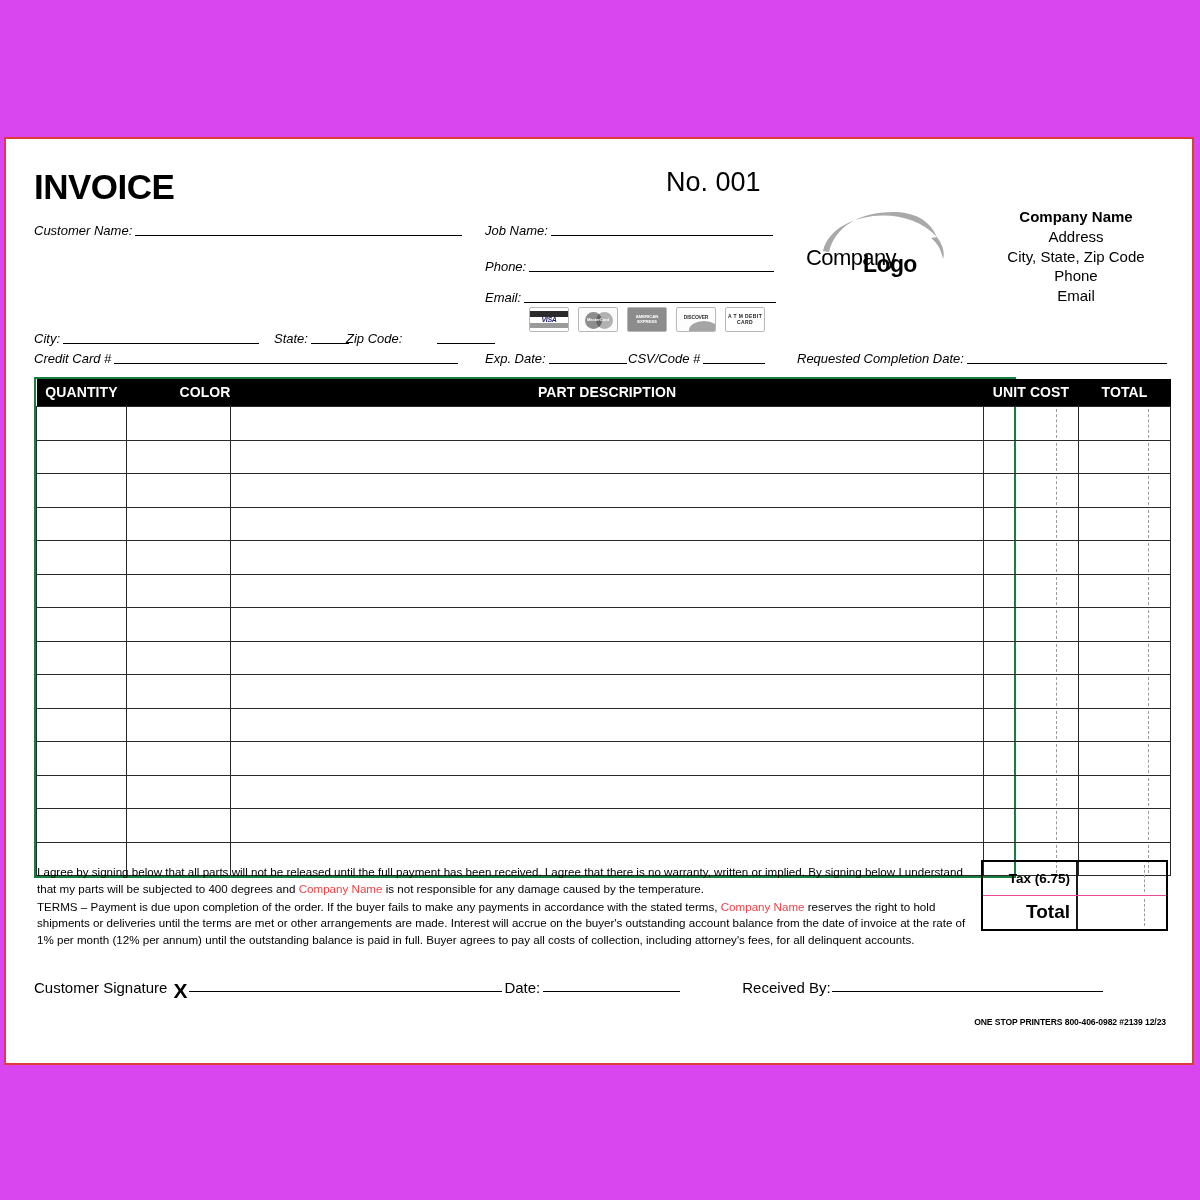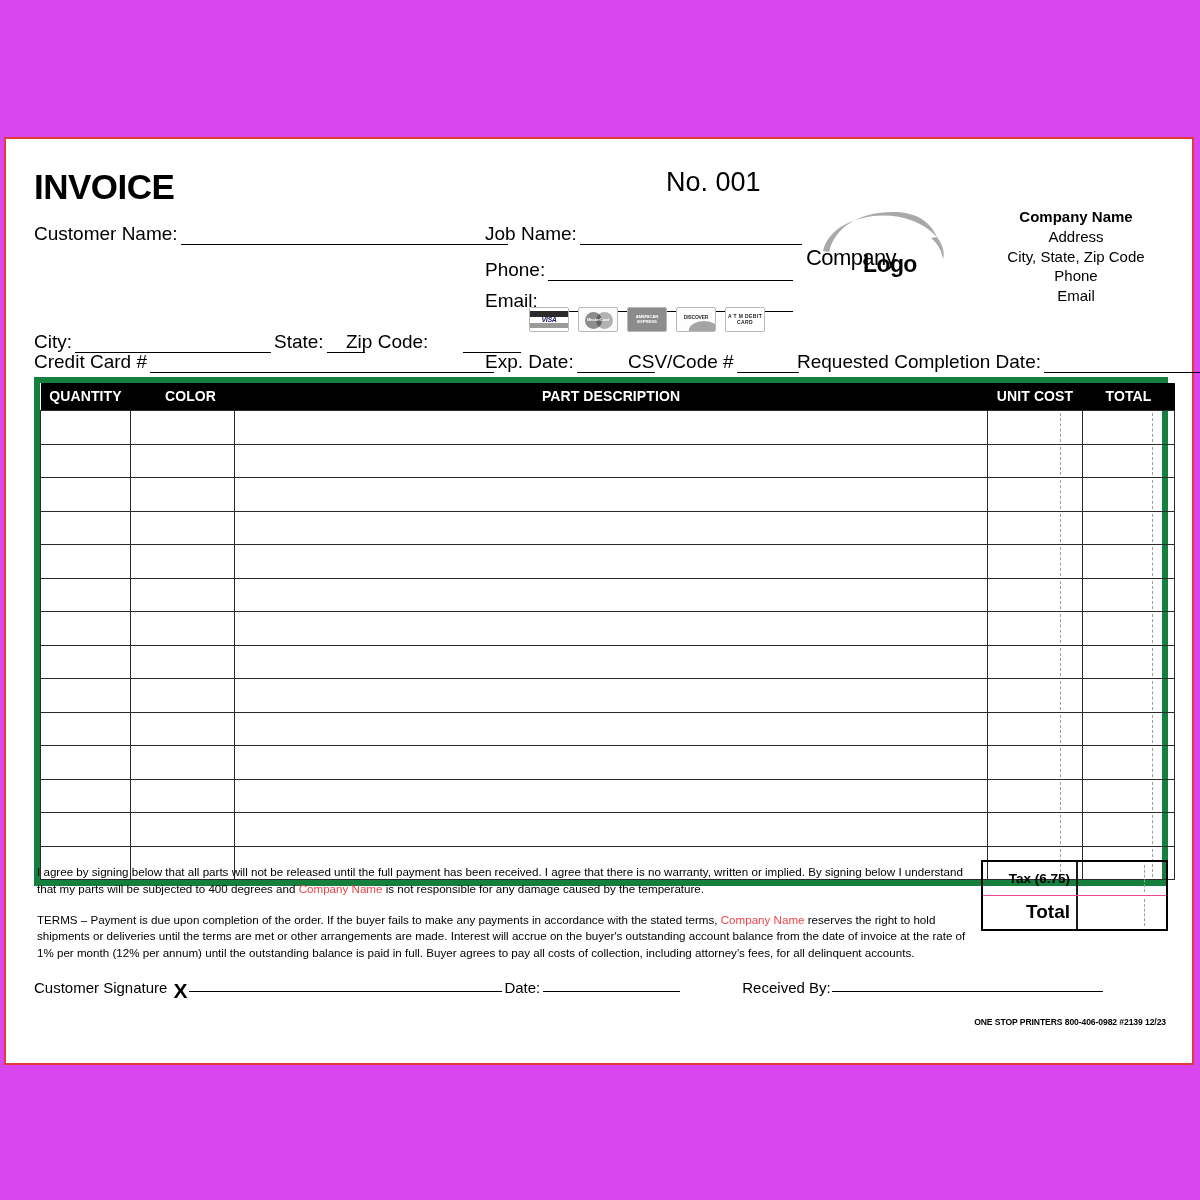--- a/index.html
+++ b/index.html
@@ -33,24 +33,25 @@
     letter-spacing: -0.5px;
   }
   .invoice-no {
     position: absolute; left: 660px; top: 28px;
     font-size: 27px; font-weight: normal;
   }
 
   
   .fld {
     position: absolute;
-    font-size: 19px;
+    font-size: 13px;
     white-space: nowrap;
     display: flex;
-    align-items: flex-end;
+    align-items: flex-start;
+    font-style: italic;
   }
   .fld .lbl { display: inline-block; }
   .rule {
     display: inline-block;
     border-bottom: 1.6px solid #000;
     height: 13px;
     margin-left: 3px;
   }
 
   
@@ -135,33 +136,33 @@
     position: absolute; left: 960px; top: 68px;
     width: 220px; text-align: center;
     font-size: 15px; line-height: 1.32;
   }
   #company-addr .cname { font-weight: bold; }
 
   
   #table {
     position: absolute;
     left: 28px; top: 238px;
-    width: 1134px;
-    border: 6px solid #15803d;
+    width: 982px;
+    border: 2px solid #15803d;
     border-collapse: collapse;
   }
   #table table { width: 100%; border-collapse: collapse; table-layout: fixed; }
   #table thead th {
     background: #000; color: #fff;
     font-size: 14px; font-weight: bold;
     padding: 5px 0 6px 0;
     letter-spacing: 0.1px;
   }
   .th-qty   { text-align: center; }
-  .th-color { text-align: center; padding-left: 16px !important; }
+  .th-color { text-align: right; padding-left: 16px !important; }
   .th-desc  { text-align: center; }
   .th-unit  { text-align: center; }
   .th-total { text-align: center; }
 
   #table tbody td {
     height: 33.5px;
     border: 1px solid #2a2a2a;
   }
   td.c-unit, td.c-total { position: relative; }
   td.c-unit::after, td.c-total::after {
@@ -176,21 +177,21 @@
   #bottom {
     position: absolute;
     left: 28px; top: 721px;
     width: 1134px;
   }
   #agreement {
     position: absolute; left: 3px; top: 4px;
     width: 938px;
     font-size: 11.6px; line-height: 1.45;
   }
-  #agreement p { margin-bottom: 14px; }
+  #agreement p { margin-bottom: 1px; }
   #agreement p:last-child { margin-bottom: 16px; }
   .redname { color: #e8454a; }
 
   #taxbox {
     position: absolute;
     left: 947px; top: 0px;
     width: 187px; height: 71px;
     border: 2px solid #000;
   }
   #taxbox .trow {

